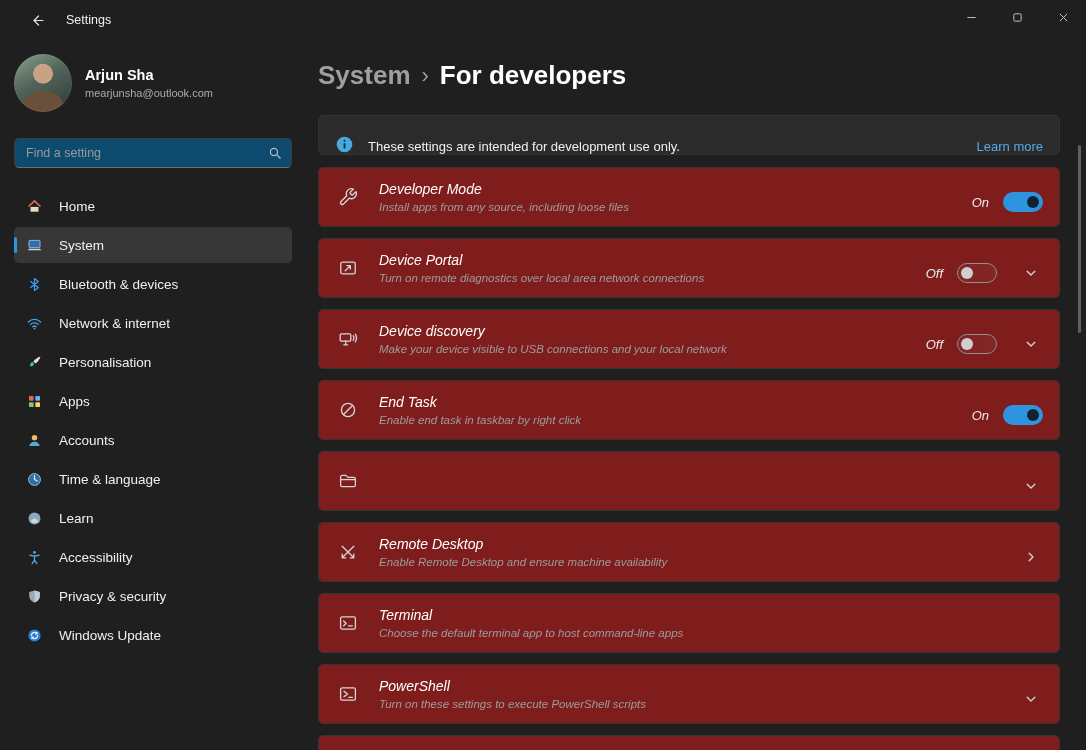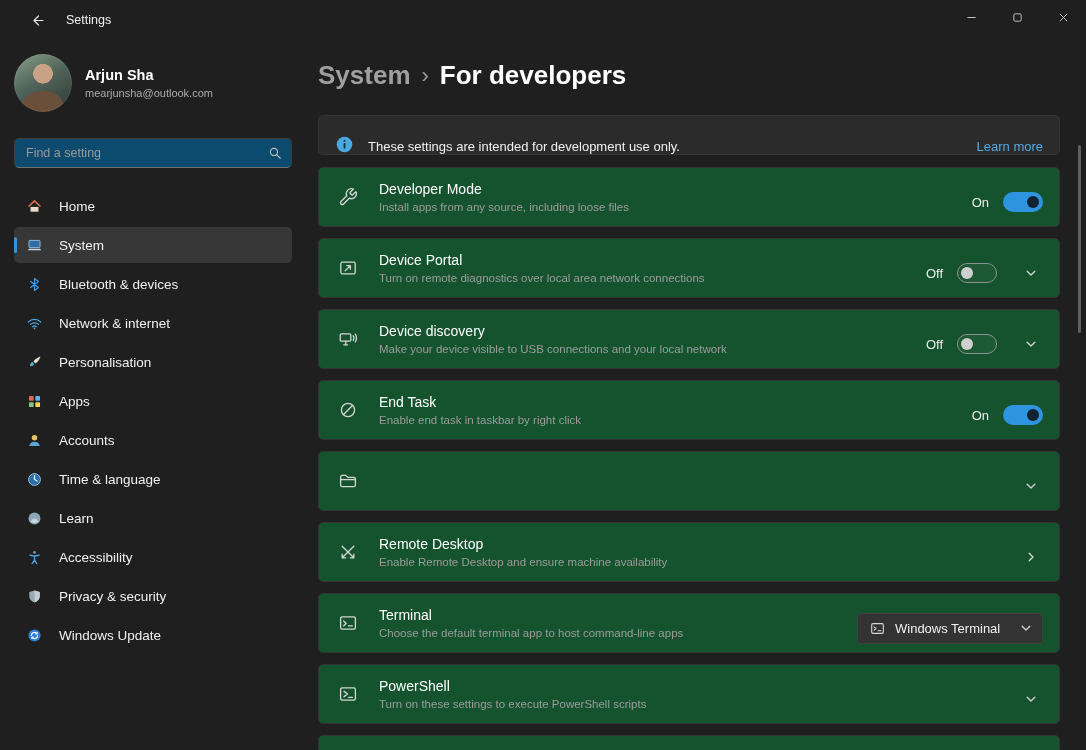--- a/index.html
+++ b/index.html
@@ -60,22 +60,22 @@
 
   .banner{
     margin-top:21px;height:40px;background:#2b2b2b;border:1px solid #343434;border-radius:5px;
     display:flex;align-items:flex-end;padding:0 16px;gap:14px;
   }
   .banner-text{font-size:13px;color:#f0f0f0;}
   .banner-link{margin-left:auto;color:var(--link);font-size:13px;text-decoration:none;cursor:pointer;}
 
   .cards{margin-top:12px;}
   .card{
-    height:60px;margin-bottom:11px;background:#14532d;border:1px solid #343434;border-radius:5px;
-    display:flex;align-items:center;padding:0 16px 0 18px;
+    height:60px;margin-bottom:11px;background:#7f1d1d;border:1px solid #343434;border-radius:5px;
+    display:flex;align-items:center;padding:0 16px 0 18px;font-style:italic;
   }
   .card-icon{width:22px;height:22px;margin-right:20px;display:flex;align-items:center;justify-content:center;color:#d6d6d6;flex:0 0 auto;}
   .card-text{min-width:0;}
   .card-title{font-size:14px;color:#ffffff;}
   .card-desc{font-size:11.5px;color:#9c9c9c;margin-top:4px;}
   .card-controls{margin-left:auto;display:flex;align-items:center;gap:14px;margin-top:10px;}
   .toggle-state{font-size:13px;color:#ececec;}
   .toggle{width:40px;height:20px;border-radius:10px;position:relative;cursor:pointer;flex:0 0 auto;}
   .toggle.on{background:var(--accent);}
   .toggle.on .knob{position:absolute;right:4px;top:4px;width:12px;height:12px;border-radius:50%;background:#10222f;}
@@ -421,36 +421,20 @@
     <span class="card-icon ic">
           <svg viewBox="0 0 20 20" width="20" height="20" fill="none" stroke="currentColor" stroke-width="1.3" stroke-linecap="round" stroke-linejoin="round">
             <rect x="2.6" y="3.8" width="14.8" height="12.4" rx="1.6"></rect>
             <path d="M5.6 8l2.6 2.4-2.6 2.4M10.4 12.8h4"></path>
           </svg>
         </span>
     <div class="card-text">
       <div class="card-title">Terminal</div>
       <div class="card-desc">Choose the default terminal app to host command-line apps</div>
     </div>
-    <div class="card-controls">
-          <div class="dropdown-btn">
-            <span class="ic dd-icon">
-              <svg viewBox="0 0 16 16" width="15" height="15" fill="none" stroke="currentColor" stroke-width="1.2" stroke-linecap="round" stroke-linejoin="round">
-                <rect x="1.8" y="2.8" width="12.4" height="10.4" rx="1.4"></rect>
-                <path d="M4.4 6.2l2 1.8-2 1.8M8.6 10.4h3"></path>
-              </svg>
-            </span>
-            <span class="dd-value">Windows Terminal</span>
-            <span class="ic dd-chev">
-              <svg viewBox="0 0 12 12" width="12" height="12" fill="none" stroke="currentColor" stroke-width="1.4" stroke-linecap="round" stroke-linejoin="round">
-                <path d="M2.2 4.2L6 8l3.8-3.8"></path>
-              </svg>
-            </span>
-          </div>
-        </div>
   </div>
 
   <div class="card">
     <span class="card-icon ic">
           <svg viewBox="0 0 20 20" width="20" height="20" fill="none" stroke="currentColor" stroke-width="1.3" stroke-linecap="round" stroke-linejoin="round">
             <rect x="2.6" y="3.8" width="14.8" height="12.4" rx="1.6"></rect>
             <path d="M6 7.4l3.6 2.6L6 12.6M10.8 13.4h3.6"></path>
           </svg>
         </span>
     <div class="card-text">

